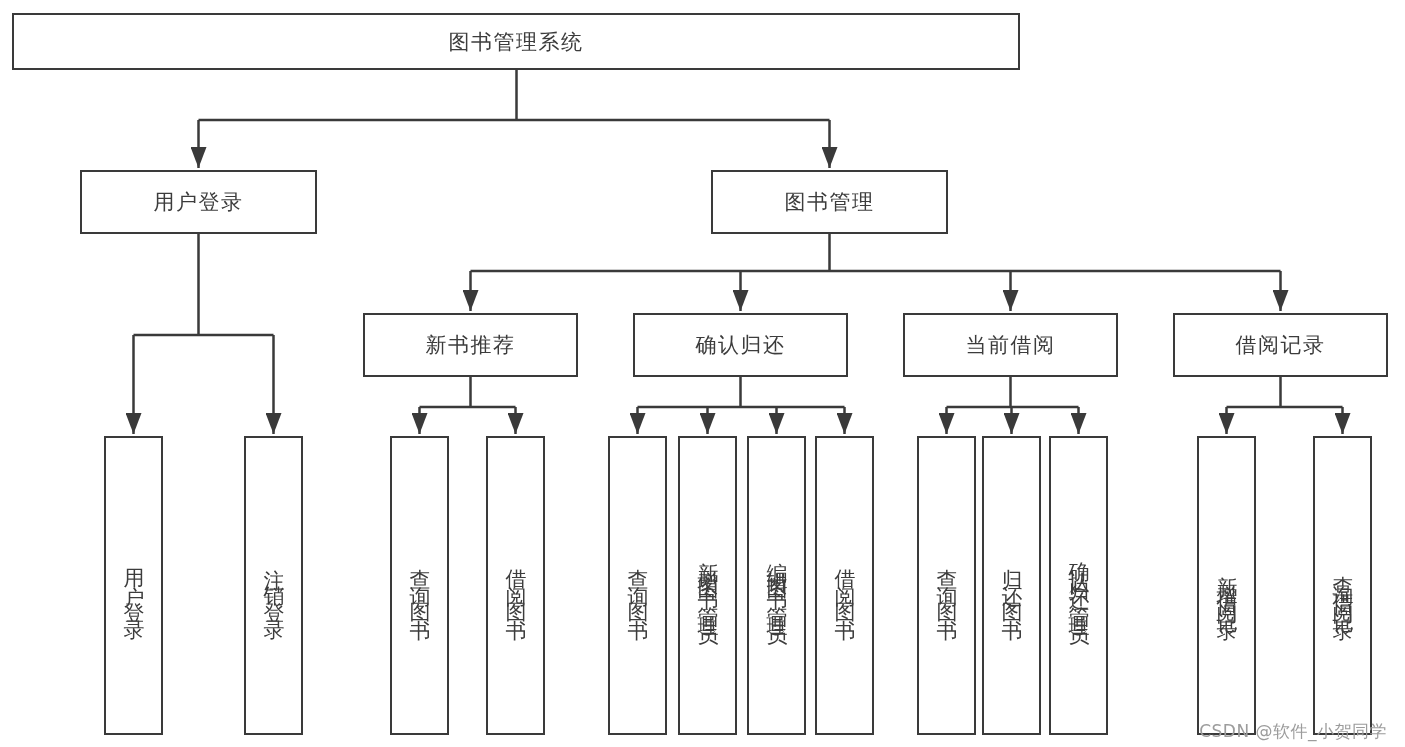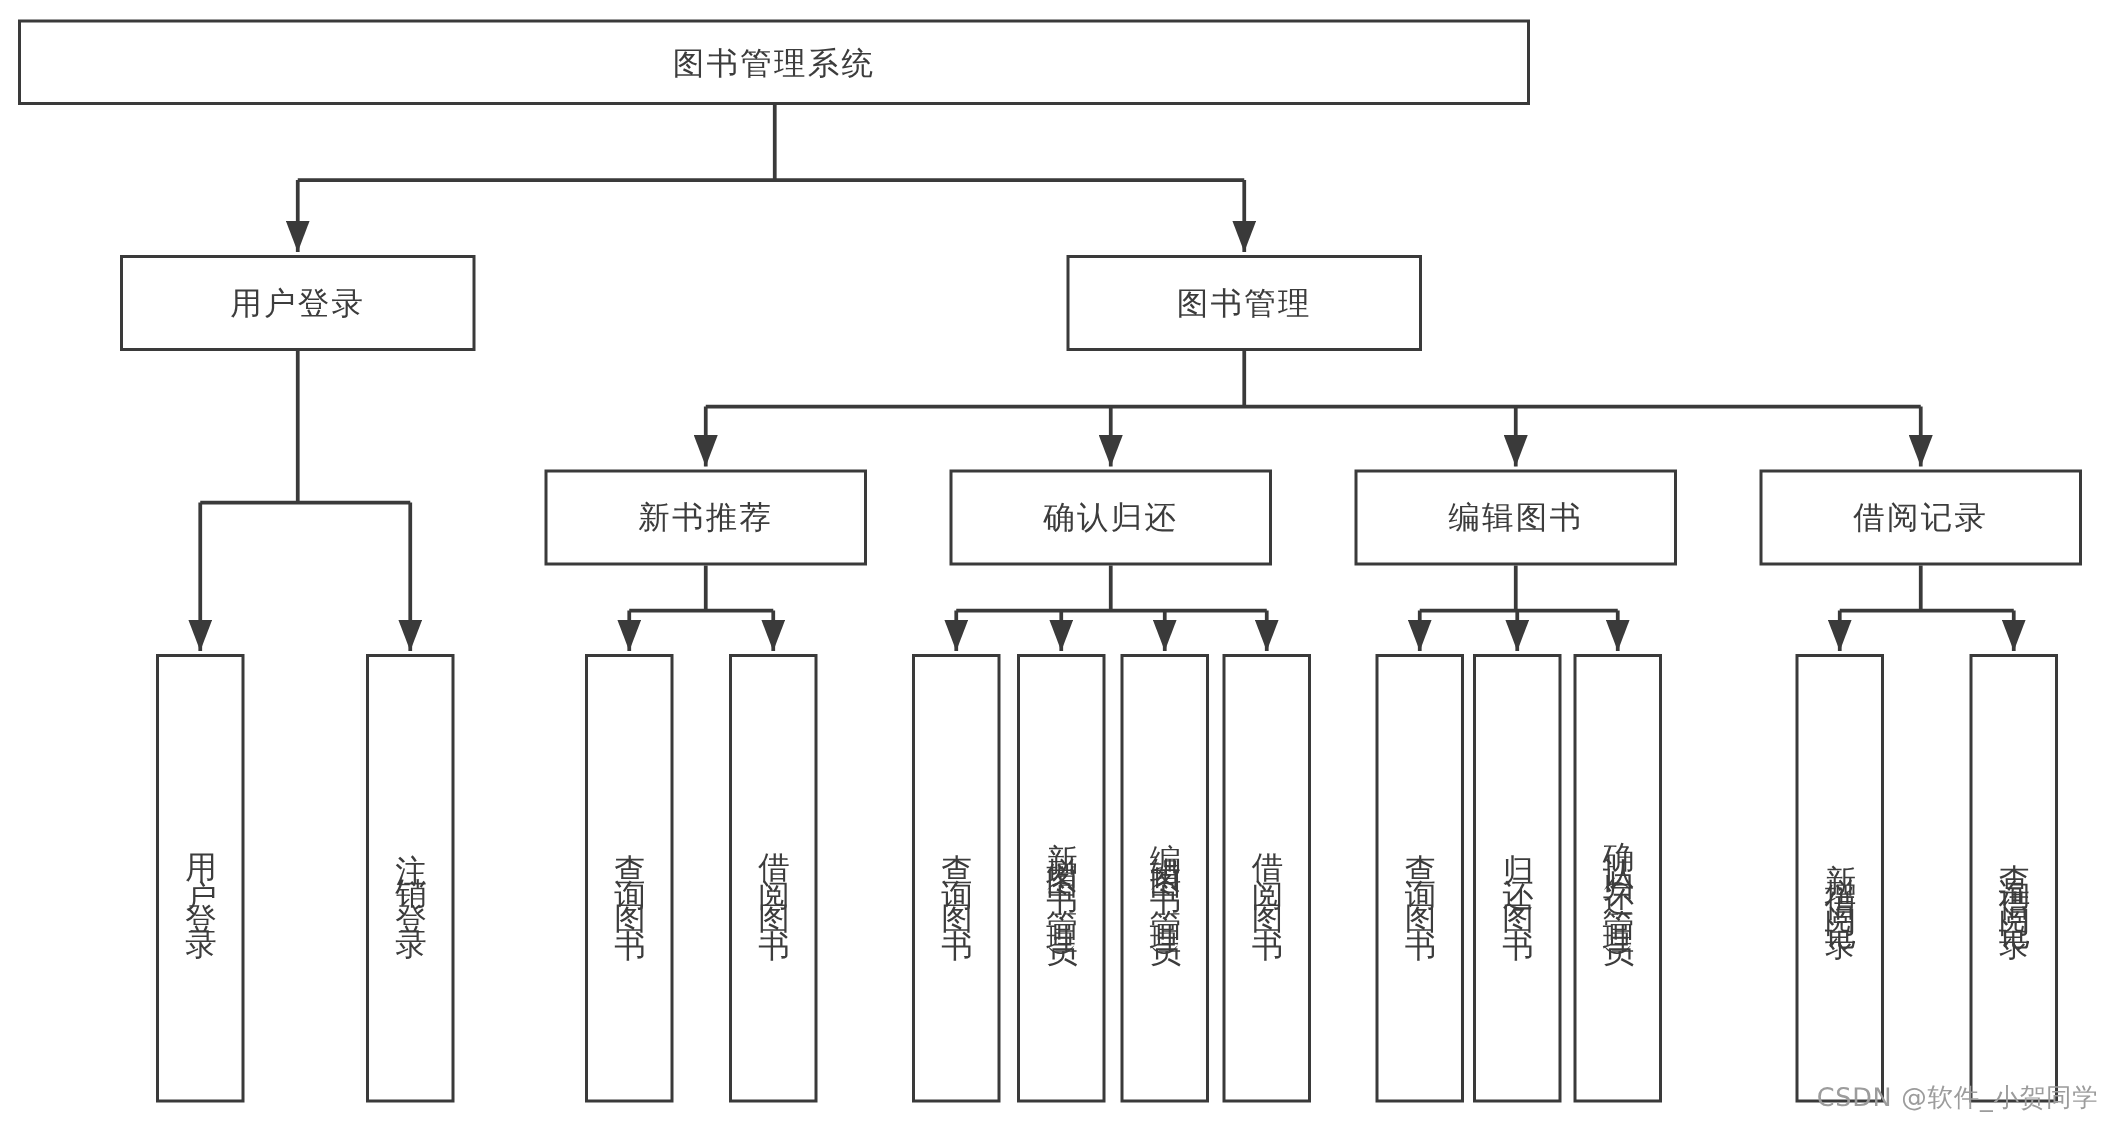--- a/index.html
+++ b/index.html
@@ -74,21 +74,21 @@
 
   .wire {
     stroke: #3a3a3a;
     stroke-width: 2.5;
     fill: none;
   }
   .arrow { marker-end: url(#ah); }
 
   .watermark {
     position: absolute;
-    right: 6px;
+    right: 18px;
     bottom: 4px;
     font-size: 17px;
     color: #9c9c9c;
     letter-spacing: 0.5px;
     white-space: nowrap;
     text-align: center;
   }
 </style>
 </head>
 <body>
@@ -145,21 +145,21 @@
     <span class="h-label">图书管理</span>
   </div>
 
   <div class="box n-l3 n-newrec">
     <span class="h-label">新书推荐</span>
   </div>
   <div class="box n-l3 n-borrow">
     <span class="h-label">确认归还</span>
   </div>
   <div class="box n-l3 n-curr">
-    <span class="h-label">编辑图书</span>
+    <span class="h-label">当前借阅</span>
   </div>
   <div class="box n-l3 n-record">
     <span class="h-label">借阅记录</span>
   </div>
 
   <div class="box n-leaf x1">
     <span class="v-label v-loose">用户登录</span>
   </div>
   <div class="box n-leaf x2">
     <span class="v-label v-loose">注销登录</span>

